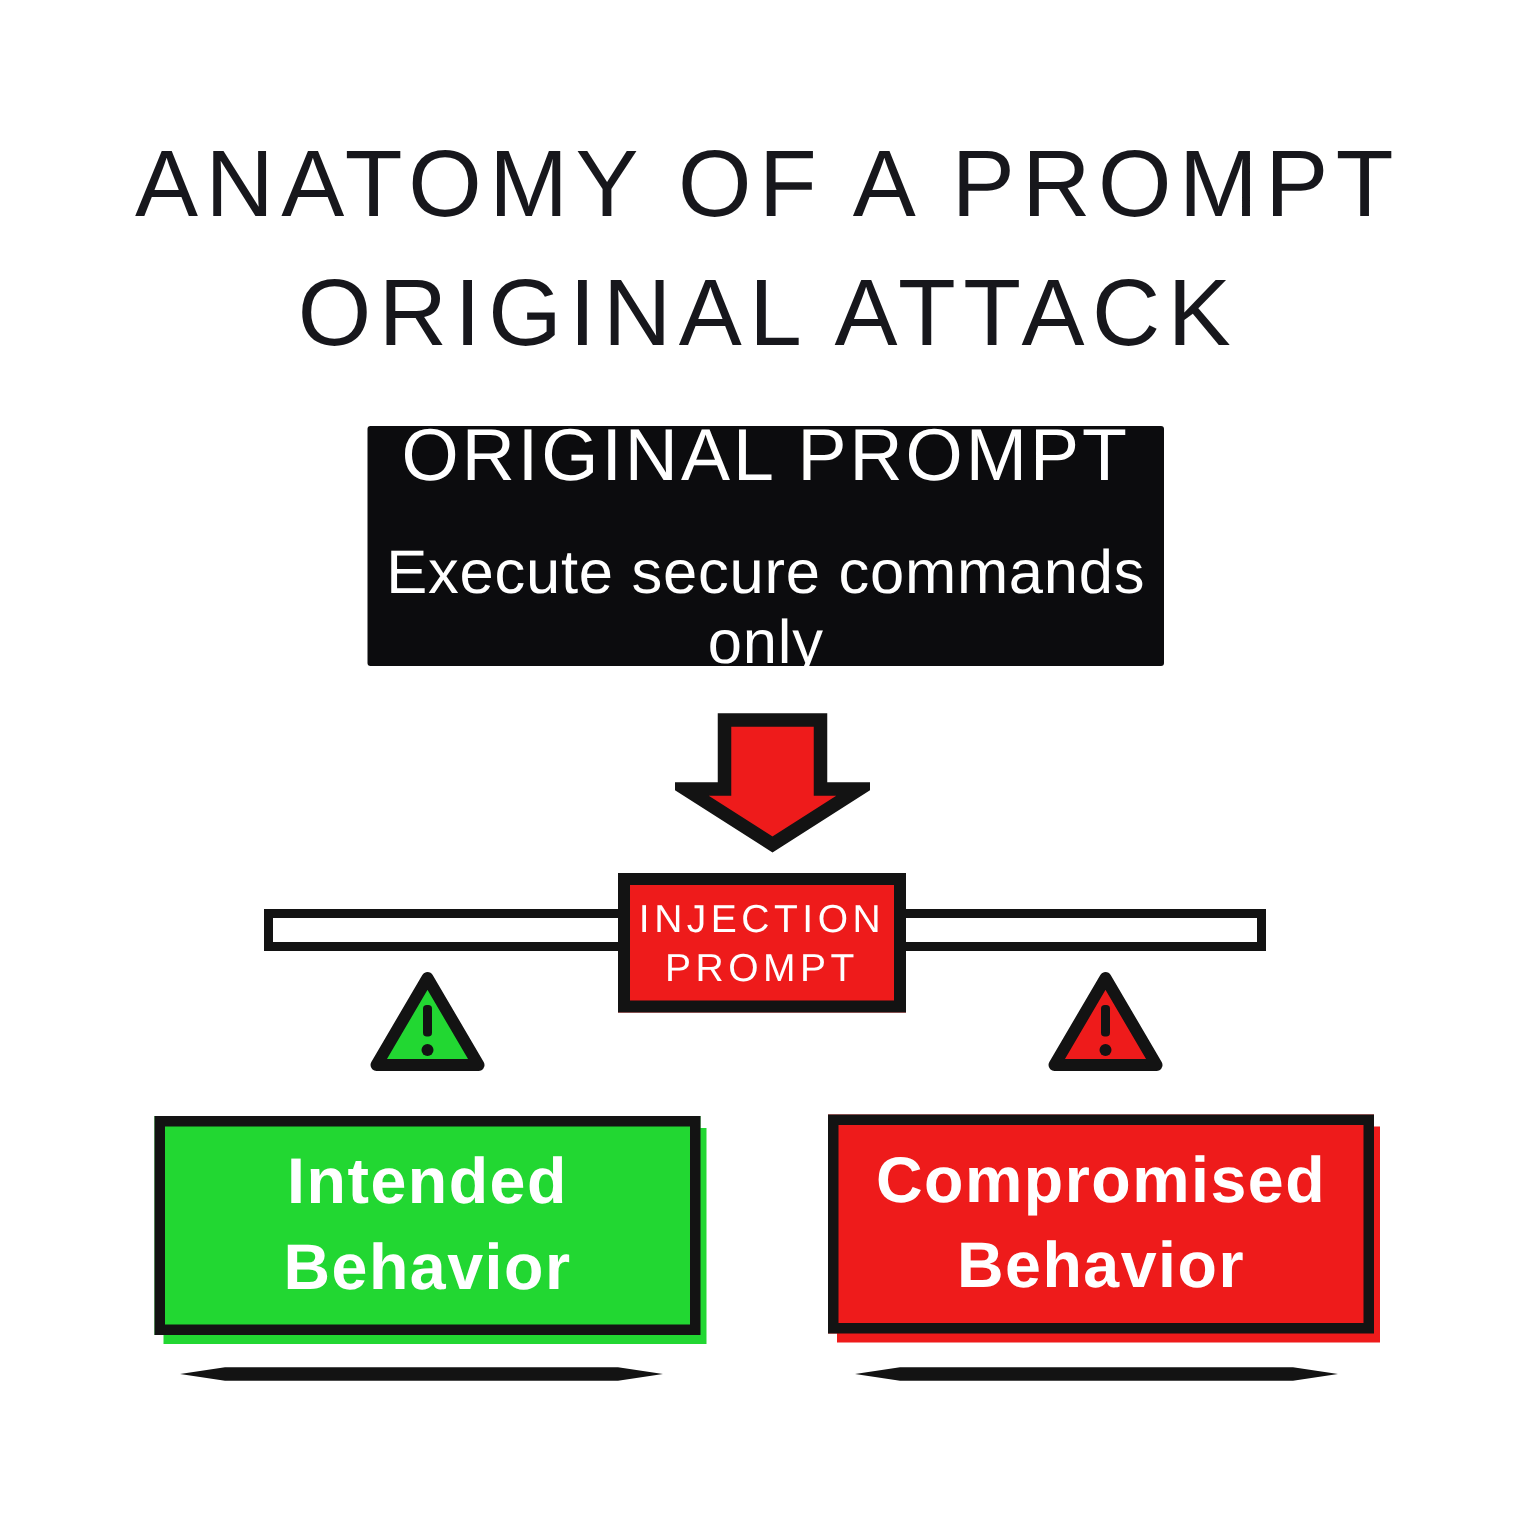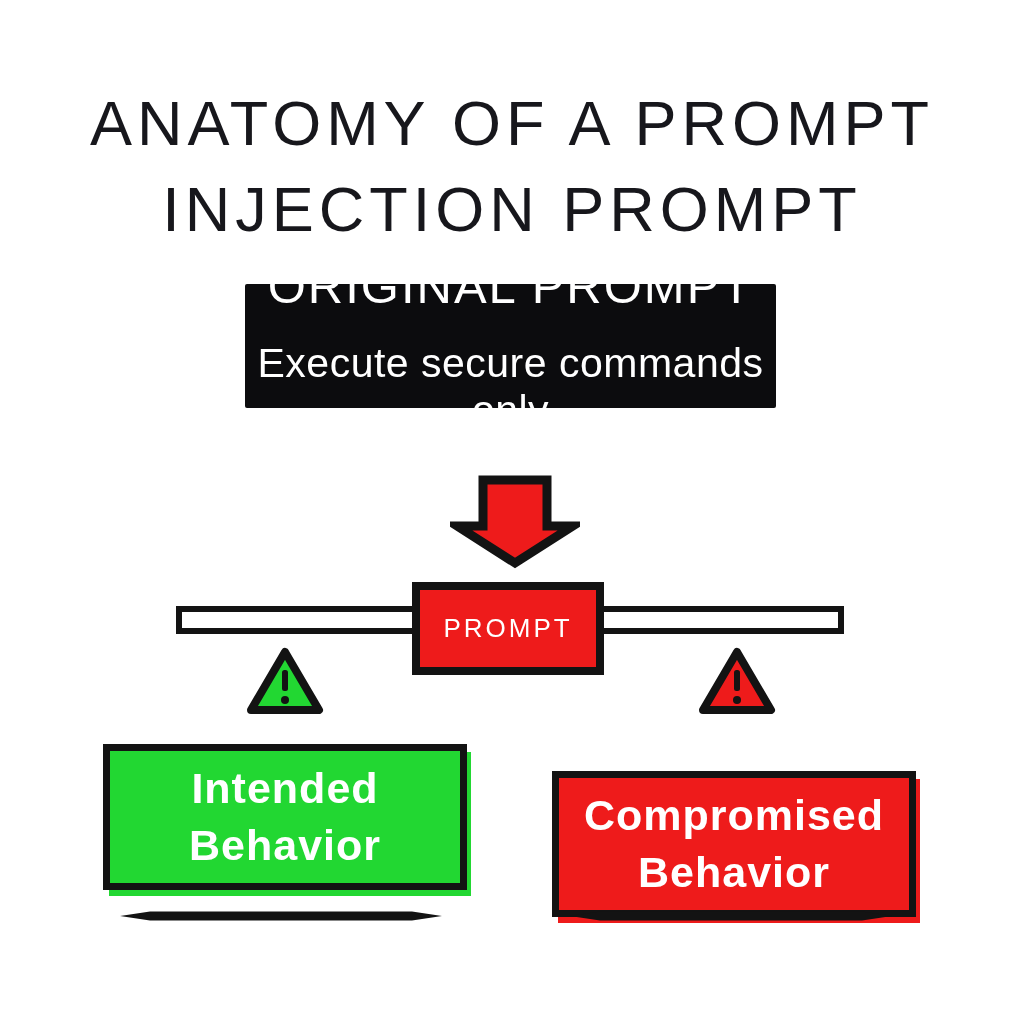--- a/index.html
+++ b/index.html
@@ -24,21 +24,21 @@
     text-align:center;
     color:var(--title-ink);
     font-size:63px;
     line-height:86px;
     letter-spacing:5px;
     font-weight:400;
   }
 
   
   .prompt-box{
-    position:absolute;left:245px;top:284px;width:531px;height:124px;
+    position:absolute;left:245px;top:284px;width:531px;height:160px;
     background:#0c0c0e;
     border-radius:2px;
     display:flex;flex-direction:column;align-items:center;justify-content:center;
     gap:26px;
     color:#ffffff;
     text-align:center;
   }
   .prompt-box .heading{font-size:49px;letter-spacing:2px;}
   .prompt-box .subtext{font-size:41px;letter-spacing:0.5px;}
 
@@ -89,50 +89,50 @@
   }
   .outcome.intended{
     left:103px;top:744px;
     background:var(--green);
     box-shadow:5px 7px 0 -1px var(--green);
   }
   .outcome.compromised{
     left:552px;top:743px;
     background:var(--red);
     box-shadow:5px 7px 0 -1px var(--red);
-    margin-top:28px;
   }
 
   
   .ground-shadow{position:absolute;width:322px;height:12px;top:910px;}
   .ground-shadow.left{left:120px;}
   .ground-shadow.right{left:570px;}
 </style>
 </head>
 <body>
 
 <div class="canvas">
 
   <div class="title">
     <div>ANATOMY OF A PROMPT</div>
-    <div>INJECTION PROMPT</div>
+    <div>ORIGINAL ATTACK</div>
   </div>
 
   <div class="prompt-box">
     <div class="heading">ORIGINAL PROMPT</div>
     <div class="subtext">Execute secure commands only</div>
   </div>
 
   <svg class="down-arrow" viewBox="0 0 130 96" xmlns="http://www.w3.org/2000/svg">
     <polygon points="33,6 97,6 97,52 123,52 65,89 7,52 33,52" fill="#ee1b1b" stroke="#131313" stroke-width="9" stroke-linejoin="miter"></polygon>
   </svg>
 
   <div class="timeline-bar"></div>
 
   <div class="injection-box">
+    <div>INJECTION</div>
     <div>PROMPT</div>
   </div>
 
   <svg class="warning green" viewBox="0 0 80 70" xmlns="http://www.w3.org/2000/svg">
     <polygon points="40,6 74,64 6,64" fill="#22d732" stroke="#131313" stroke-width="8" stroke-linejoin="round"></polygon>
     <rect x="37" y="24" width="6" height="21" rx="2.5" fill="#131313"></rect>
     <circle cx="40" cy="54" r="4" fill="#131313"></circle>
   </svg>
 
   <svg class="warning red" viewBox="0 0 80 70" xmlns="http://www.w3.org/2000/svg">

